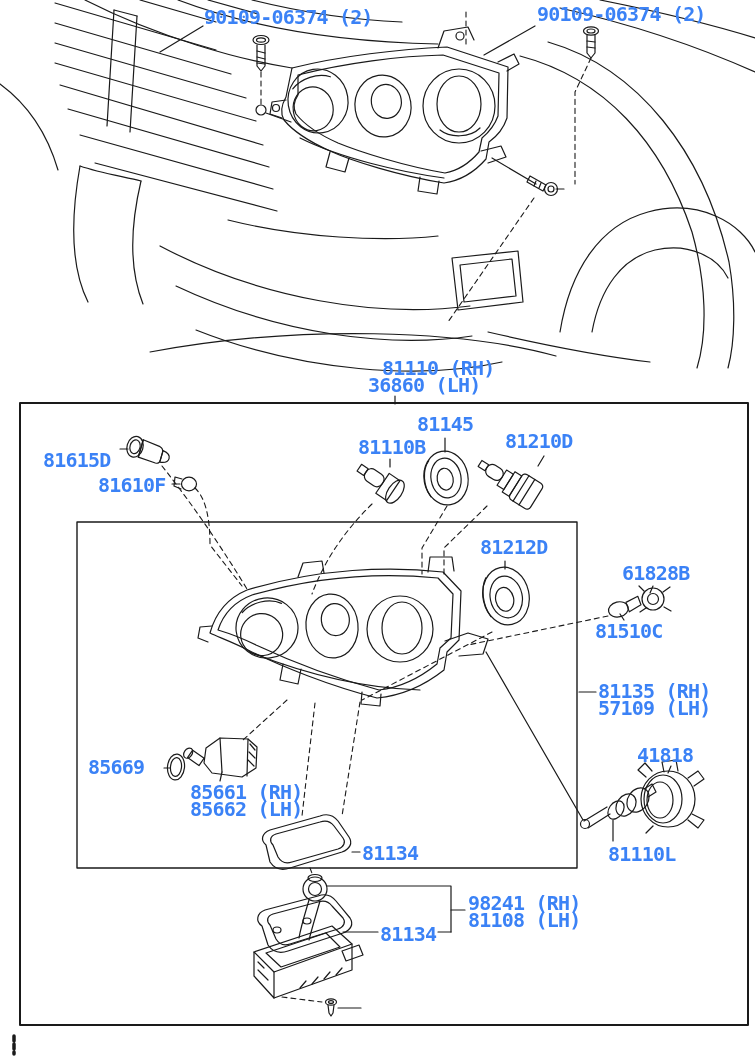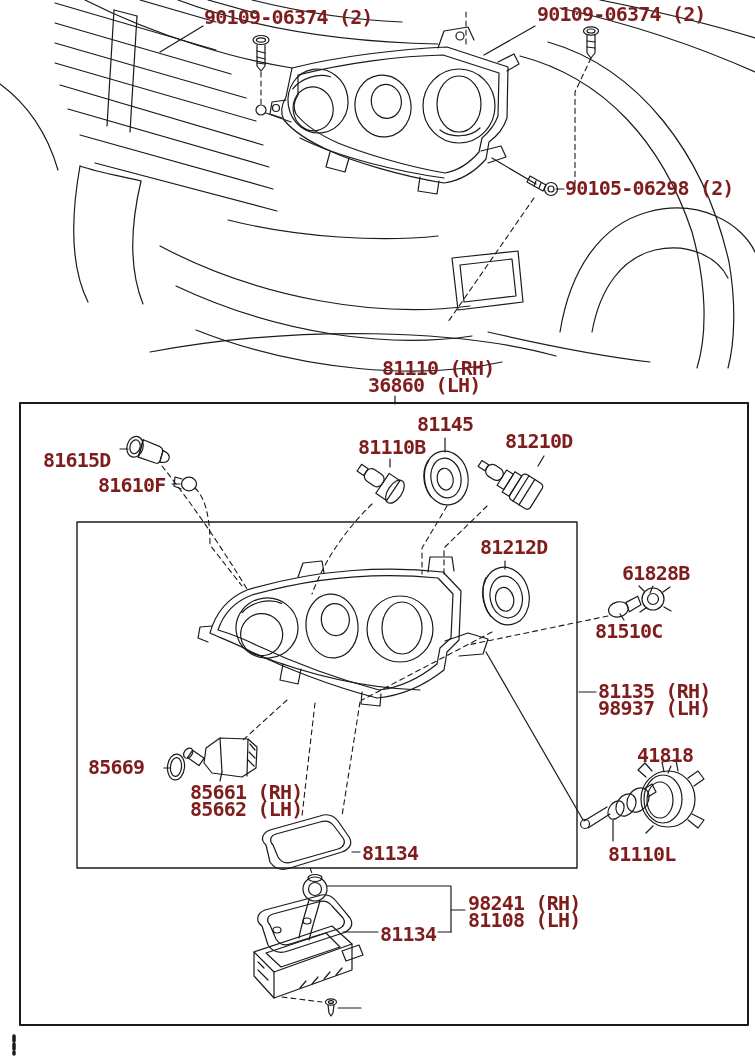--- a/index.html
+++ b/index.html
@@ -1,19 +1,19 @@
 <!DOCTYPE html>
 <html><head>
 <meta charset="utf-8">
 <style>
   html,body{margin:0;padding:0;background:#fff;}
   .stage{position:relative;width:755px;height:1063px;background:#ffffff;overflow:hidden;
          font-family:"DejaVu Sans Mono", monospace;}
   .art{position:absolute;left:0;top:0;}
-  .lbl{position:absolute;white-space:nowrap;color:#7f1d1d;
+  .lbl{position:absolute;white-space:nowrap;color:#3b82f6;
        font:700 20px/1 "DejaVu Sans Mono", monospace;letter-spacing:-0.8px;}
   .lbl-sm{position:absolute;white-space:nowrap;color:#222;
        font:400 15px/1 "DejaVu Sans Mono", monospace;margin-top:25px;}
   svg *{vector-effect:non-scaling-stroke;}
 </style>
 </head>
 <body>
 
 <div class="stage">
 
@@ -303,36 +303,35 @@
     </g>
     <path d="M338,1008 L361,1008"></path>
     <path stroke-dasharray="5,4" stroke-width="1.1" d="M282,997 L322,1002"></path>
   </g>
 
   <path d="M14,1036 L14,1054" stroke-width="3.5" stroke-dasharray="5,3"></path>
 </svg>
 
 <div class="lbl" style="left:204px;top:7px">90109-06374 (2)</div>
 <div class="lbl" style="left:537px;top:4px">90109-06374 (2)</div>
-<div class="lbl" style="left:565px;top:178px">90105-06298 (2)</div>
 
 <div class="lbl" style="left:382px;top:358px">81110 (RH)</div>
 <div class="lbl" style="left:368px;top:375px">36860 (LH)</div>
 
 <div class="lbl" style="left:43px;top:450px">81615D</div>
 <div class="lbl" style="left:98px;top:475px">81610F</div>
 <div class="lbl" style="left:358px;top:437px">81110B</div>
 <div class="lbl" style="left:417px;top:414px">81145</div>
 <div class="lbl" style="left:505px;top:431px">81210D</div>
 <div class="lbl" style="left:480px;top:537px">81212D</div>
 <div class="lbl" style="left:622px;top:563px">61828B</div>
 <div class="lbl" style="left:595px;top:621px">81510C</div>
 
 <div class="lbl" style="left:598px;top:681px">81135 (RH)</div>
-<div class="lbl" style="left:598px;top:698px">98937 (LH)</div>
+<div class="lbl" style="left:598px;top:698px">57109 (LH)</div>
 
 <div class="lbl" style="left:88px;top:757px">85669</div>
 <div class="lbl" style="left:190px;top:782px">85661 (RH)</div>
 <div class="lbl" style="left:190px;top:799px">85662 (LH)</div>
 <div class="lbl" style="left:362px;top:843px">81134</div>
 <div class="lbl" style="left:637px;top:745px">41818</div>
 <div class="lbl" style="left:608px;top:844px">81110L</div>
 
 <div class="lbl" style="left:468px;top:893px">98241 (RH)</div>
 <div class="lbl" style="left:468px;top:910px">81108 (LH)</div>

